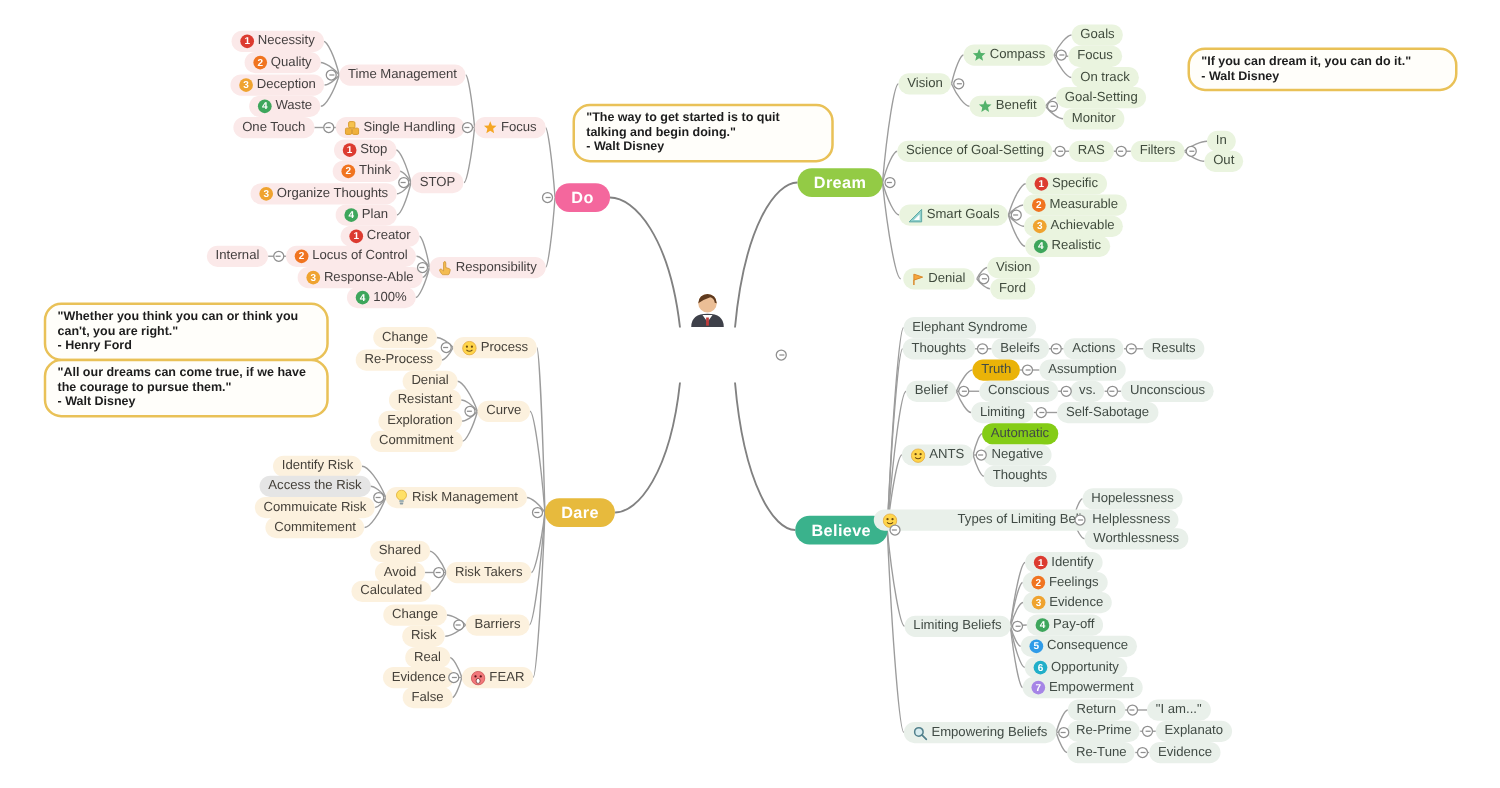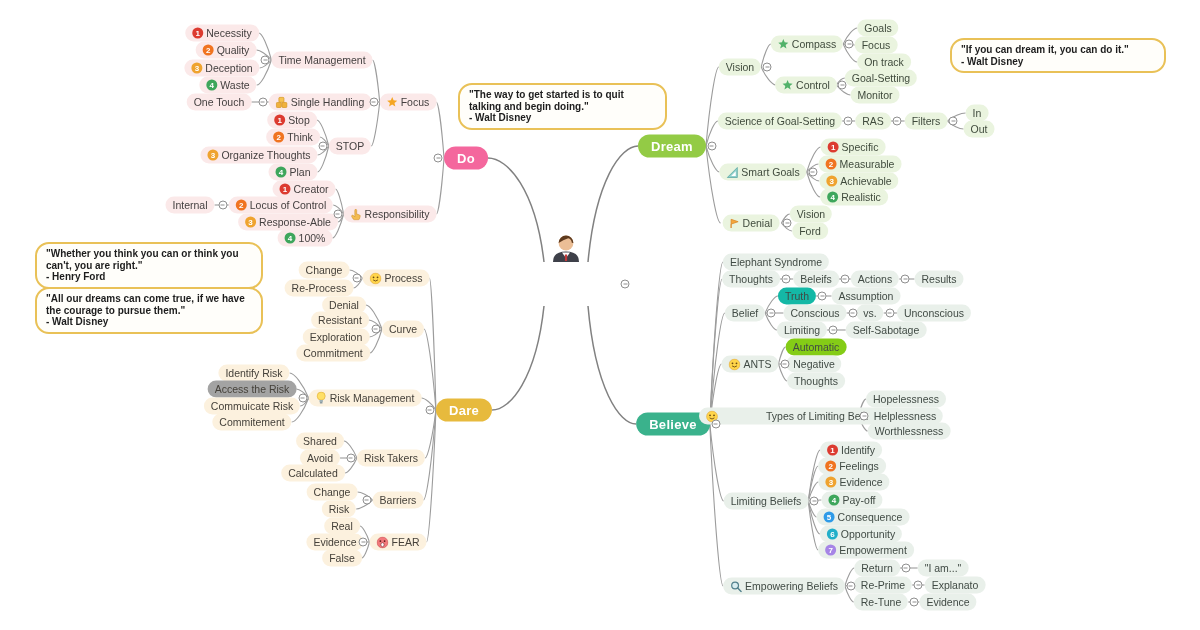--- a/index.html
+++ b/index.html
@@ -320,21 +320,21 @@
           <circle cx="5.5" cy="4.6" r="4" fill="#FFE066" stroke="#E2B33C" stroke-width=".7"></circle>
           <rect x="3.7" y="8.4" width="3.6" height="2" rx=".6" fill="#9FB0B5"></rect>
           <rect x="4.1" y="10.6" width="2.8" height="1.4" rx=".6" fill="#8A9AA0"></rect>
         </svg>
       </span>
       <span class="nlabel">Risk Management</span>
     </div>
     <div class="node" style="left: 254px; top: 373px; background: rgb(252, 241, 222); color: rgb(69, 65, 58);">
       <span class="nlabel">Identify Risk</span>
     </div>
-    <div class="node" style="left: 252px; top: 389px; background: #a3a3a3; color: rgb(69, 65, 58);">
+    <div class="node" style="left: 252px; top: 389px; background: #e5e5e5; color: rgb(69, 65, 58);">
       <span class="nlabel">Access the Risk</span>
     </div>
     <div class="node" style="left: 252px; top: 406px; background: rgb(252, 241, 222); color: rgb(69, 65, 58);">
       <span class="nlabel">Commuicate Risk</span>
     </div>
     <div class="node" style="left: 252px; top: 422px; background: rgb(252, 241, 222); color: rgb(69, 65, 58);">
       <span class="nlabel">Commitement</span>
     </div>
     <div class="node" style="left: 391px; top: 458px; background: rgb(252, 241, 222); color: rgb(69, 65, 58);">
       <span class="nlabel">Risk Takers</span>
@@ -399,21 +399,21 @@
     </div>
     <div class="node" style="left: 884px; top: 62px; background: rgb(234, 244, 223); color: rgb(63, 74, 60);">
       <span class="nlabel">On track</span>
     </div>
     <div class="node" style="left: 806px; top: 85px; background: rgb(234, 244, 223); color: rgb(63, 74, 60);">
       <span class="nicon">
         <svg width="11" height="11" viewBox="0 0 12 12">
           <path d="M6 .5 7.5 4.2 11.5 4.5 8.5 7 9.4 11 6 8.8 2.6 11 3.5 7 .5 4.5 4.5 4.2Z" fill="#52B26A"></path>
         </svg>
       </span>
-      <span class="nlabel">Control</span>
+      <span class="nlabel">Benefit</span>
     </div>
     <div class="node" style="left: 881px; top: 78px; background: rgb(234, 244, 223); color: rgb(63, 74, 60);">
       <span class="nlabel">Goal-Setting</span>
     </div>
     <div class="node" style="left: 875px; top: 95px; background: rgb(234, 244, 223); color: rgb(63, 74, 60);">
       <span class="nlabel">Monitor</span>
     </div>
     <div class="node" style="left: 780px; top: 121px; background: rgb(234, 244, 223); color: rgb(63, 74, 60);">
       <span class="nlabel">Science of Goal-Setting</span>
     </div>
@@ -482,21 +482,21 @@
     </div>
     <div class="node" style="left: 875px; top: 279px; background: rgb(233, 240, 234); color: rgb(65, 75, 69);">
       <span class="nlabel">Actions</span>
     </div>
     <div class="node" style="left: 939px; top: 279px; background: rgb(233, 240, 234); color: rgb(65, 75, 69);">
       <span class="nlabel">Results</span>
     </div>
     <div class="node" style="left: 745px; top: 313px; background: rgb(233, 240, 234); color: rgb(65, 75, 69);">
       <span class="nlabel">Belief</span>
     </div>
-    <div class="node" style="left: 797px; top: 296px; background: #14b8a6; color: rgb(65, 75, 69);">
+    <div class="node" style="left: 797px; top: 296px; background: #eab308; color: rgb(65, 75, 69);">
       <span class="nlabel">Truth</span>
     </div>
     <div class="node" style="left: 866px; top: 296px; background: rgb(233, 240, 234); color: rgb(65, 75, 69);">
       <span class="nlabel">Assumption</span>
     </div>
     <div class="node" style="left: 815px; top: 313px; background: rgb(233, 240, 234); color: rgb(65, 75, 69);">
       <span class="nlabel">Conscious</span>
     </div>
     <div class="node" style="left: 870px; top: 313px; background: rgb(233, 240, 234); color: rgb(65, 75, 69);">
       <span class="nlabel">vs.</span>

